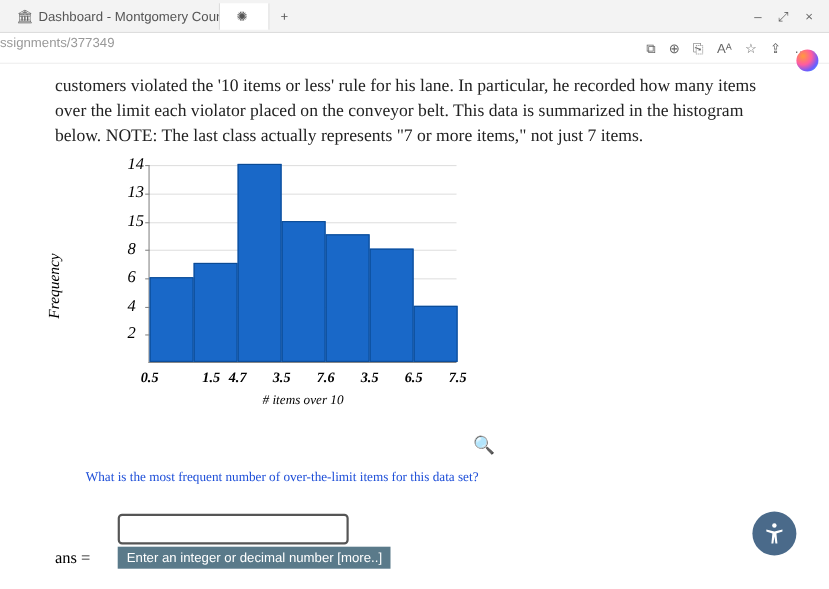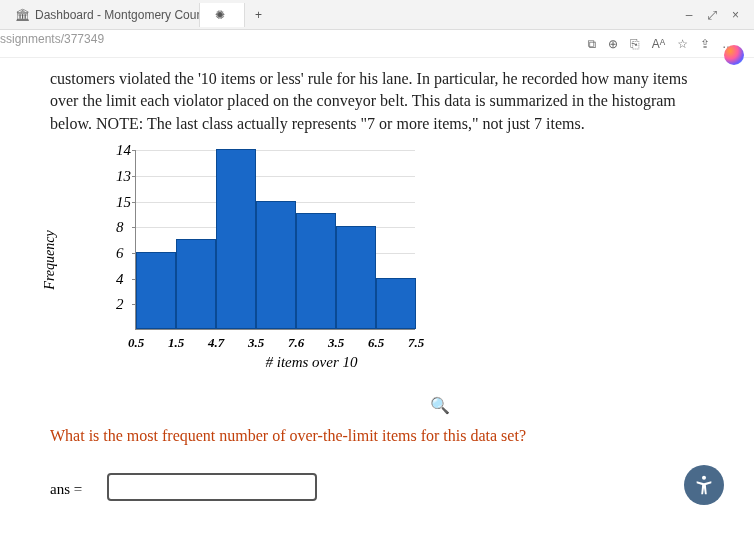--- a/index.html
+++ b/index.html
@@ -124,40 +124,40 @@
       font-style: italic;
       transform: translateX(-50%);
       font-weight: bold;
     }
     .xlabel {
       position: absolute;
       bottom: -42px;
       left: 50%;
       transform: translateX(-50%);
       font-style: italic;
-      font-size: 15px;
-      margin-left: 36px;
+      font-size: 12px;
     }
     .magnify {
       position: absolute;
       right: -20px;
       bottom: -40px;
       color: #888;
       font-size: 16px;
     }
     .question {
       margin-top: 50px;
-      font-size: 16px;
+      font-size: 12px;
       line-height: 1.4;
-      color: #c2410c;
+      color: #1d4ed8;
+      margin-left: 28px;
     }
     .answer-row {
       margin-top: 25px;
       display: flex;
-      align-items: center;
+      align-items: flex-end;
       gap: 25px;
     }
     .ans-label { font-size: 15px; padding-top: 6px; }
     .ans-stack { display: flex; flex-direction: column; }
     .ans-input {
       width: 210px;
       height: 28px;
       border: 2px solid #555;
       border-radius: 4px;
       padding: 2px 6px;
@@ -259,37 +259,38 @@
         <div class="ytick" style="top: 0px;">14</div>
         <div class="ytick-line" style="top: 0px;"></div>
         <div class="bar" style="left: 0px; height: 77.1429px;"></div>
         <div class="bar" style="left: 40px; height: 90px;"></div>
         <div class="bar" style="left: 80px; height: 180px;"></div>
         <div class="bar" style="left: 120px; height: 128.571px;"></div>
         <div class="bar" style="left: 160px; height: 115.714px;"></div>
         <div class="bar" style="left: 200px; height: 102.857px;"></div>
         <div class="bar" style="left: 240px; height: 51.4286px;"></div>
         <div class="xtick" style="left: 0px;">0.5</div>
-        <div class="xtick" style="left: 40px;">1.5</div>
+        <div class="xtick" style="left: 56px;">1.5</div>
         <div class="xtick" style="left: 80px;">4.7</div>
         <div class="xtick" style="left: 120px;">3.5</div>
         <div class="xtick" style="left: 160px;">7.6</div>
         <div class="xtick" style="left: 200px;">3.5</div>
         <div class="xtick" style="left: 240px;">6.5</div>
         <div class="xtick" style="left: 280px;">7.5</div>
       </div>
     <span class="magnify">🔍</span>
   </div>
 
   <p class="question">What is the most frequent number of over-the-limit items for this data set?</p>
 
   <div class="answer-row">
     <span class="ans-label">ans =</span>
     <div class="ans-stack">
       <input class="ans-input" type="text" value="" style="">
+      <div class="helper">Enter an integer or decimal number [more..]</div>
     </div>
   </div>
 </div>
 
 <div class="a11y-btn">
   <svg width="22" height="22" viewBox="0 0 24 24">
     <circle cx="12" cy="4" r="2.2" fill="#fff"></circle>
     <path d="M4 8 L12 10 L20 8 L20 10 L14 12 L15 22 L13 22 L12 15 L11 22 L9 22 L10 12 L4 10 Z" fill="#fff"></path>
   </svg>
 </div>

